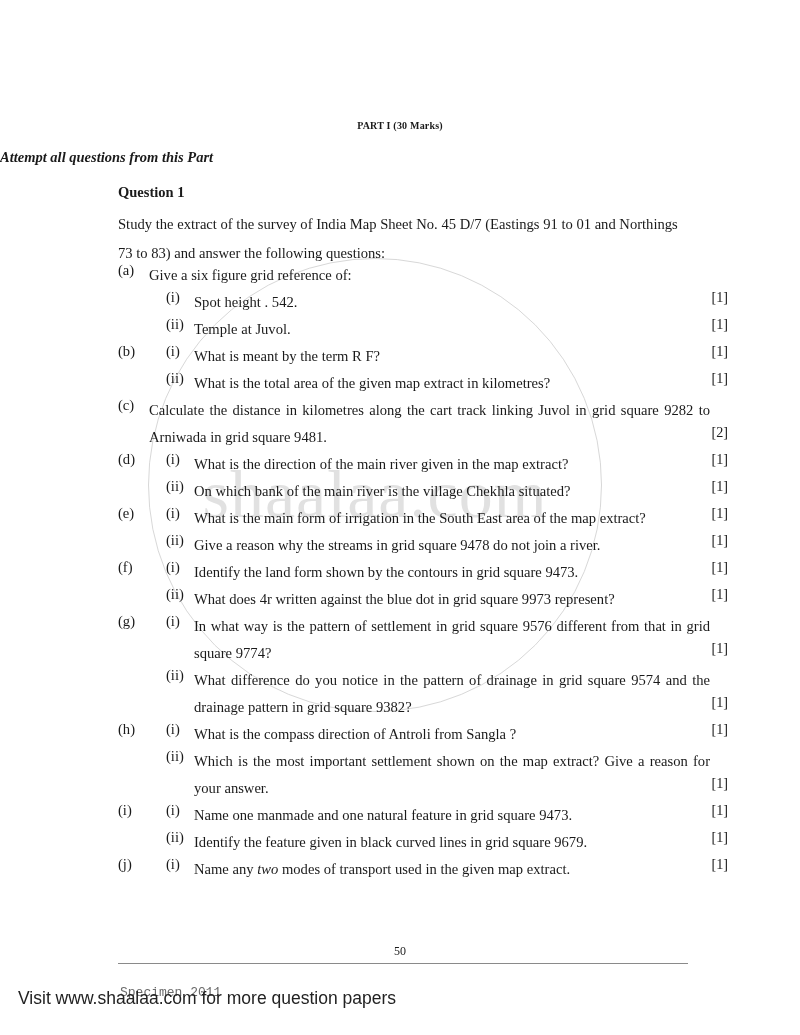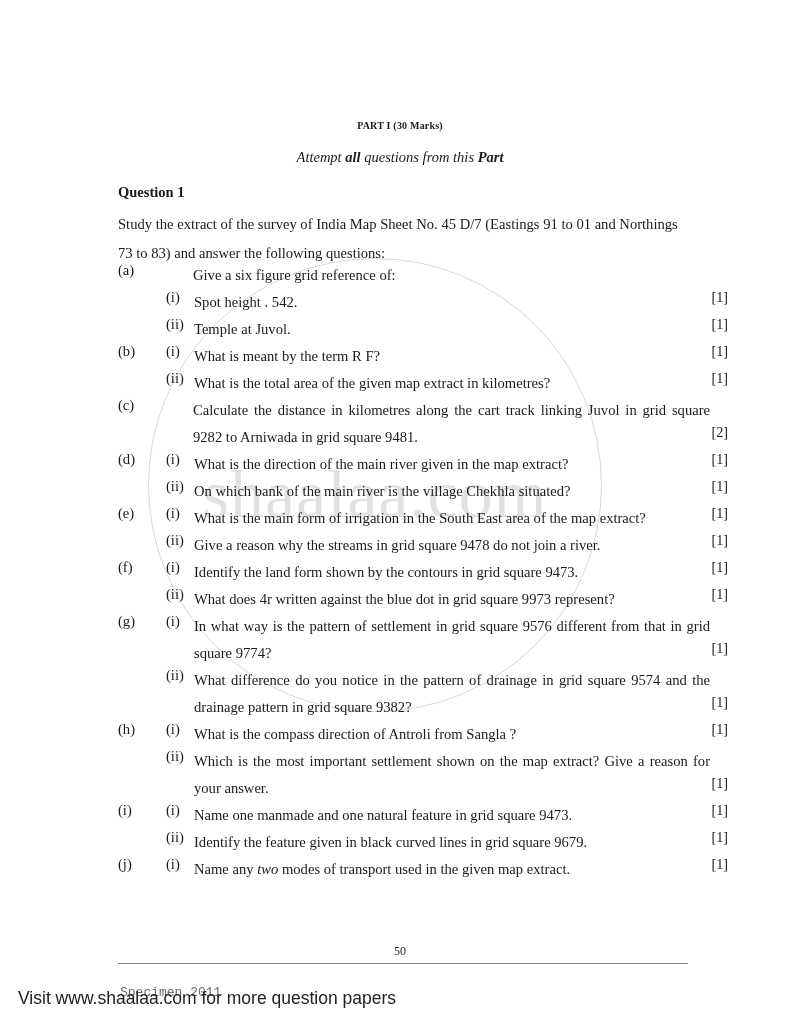--- a/index.html
+++ b/index.html
@@ -66,23 +66,24 @@
     text-align: center;
     font-weight: bold;
     font-size: 10px;
     letter-spacing: 0.2px;
   }
   .part-sub {
     position: absolute;
     left: 0;
     right: 0;
     top: 149px;
-    text-align: center;
+    text-align: left;
     font-style: italic;
     font-size: 14.5px;
+    font-weight: bold;
   }
   .part-sub b { font-style: italic; }
 
   .q-title {
     position: absolute;
     left: 118px;
     top: 184px;
     font-weight: bold;
     font-size: 14.5px;
   }
@@ -127,21 +128,21 @@
     font-size: 14.6px;
     line-height: 27px;
   }
   .row .marks {
     position: absolute;
     right: -18px;
     font-size: 14.2px;
   }
 
   
-  .lvl-a .txt { margin-left: 75px; }
+  .lvl-a .txt { margin-left: 31px; }
   
   .lvl-b .txt { margin-left: 76px; }
 
   .justify .txt { text-align: justify; }
   .txt i { font-style: italic; }
 
   .footer-rule {
     position: absolute;
     left: 118px;
     top: 963px;

